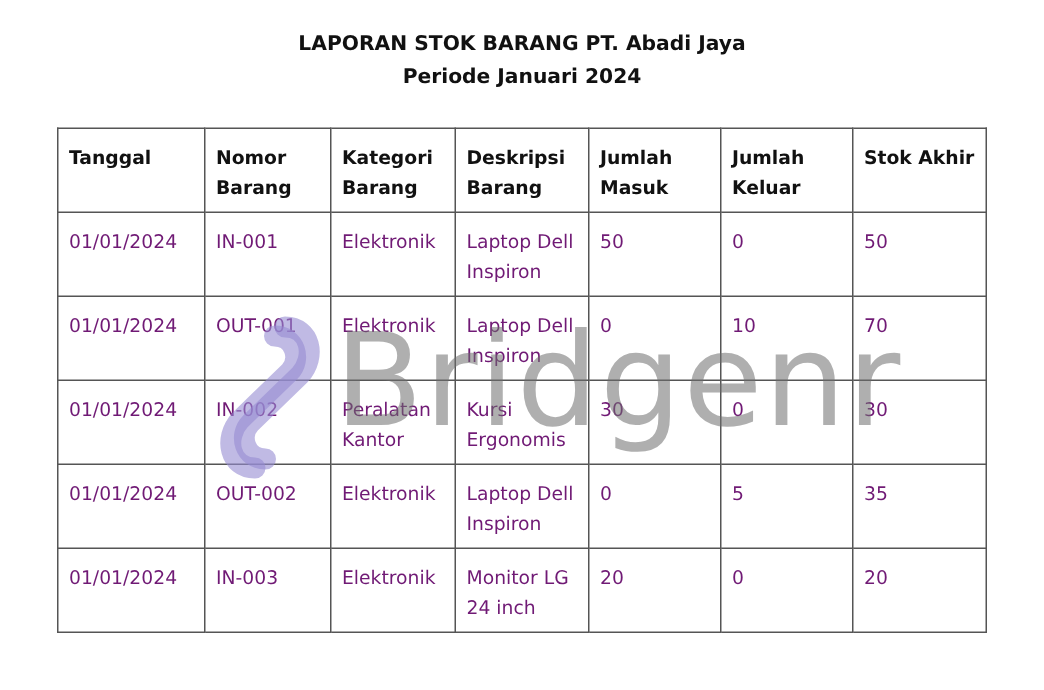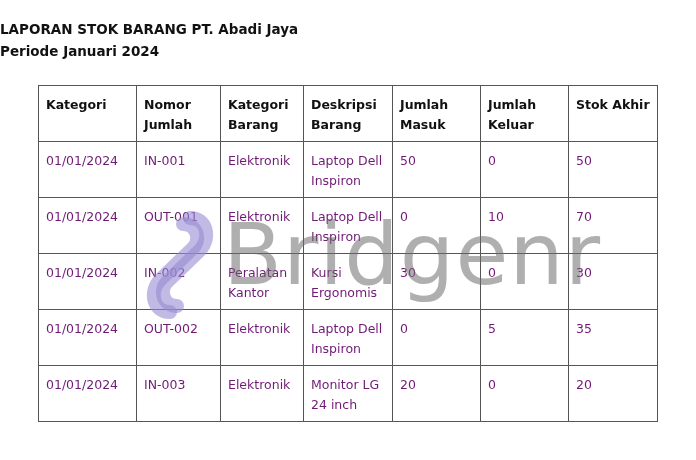--- a/index.html
+++ b/index.html
@@ -1,18 +1,18 @@
 <!DOCTYPE html>
 <html><head>
 <meta charset="utf-8">
 <style>
   html, body { margin:0; padding:0; background:#ffffff; }
   body { width:696px; height:460px; position:relative; overflow:hidden;
          font-family:"DejaVu Sans", sans-serif; color:#222; }
-  .title { position:absolute; left:0; width:696px; 
+  .title { position:absolute; left:0; width:696px; text-align:center;
            font-weight:bold; font-size:13.5px; color:#111; }
   .t1 { top:21px; }
   .t2 { top:43px; }
   table { position:absolute; left:38px; top:85px; border-collapse:collapse; table-layout:fixed; }
   td, th { border:1px solid #555; vertical-align:top; text-align:left;
            padding:9px 7px 0 7px; font-size:12.5px; line-height:20px; }
   th { font-weight:bold; color:#111; height:46px; }
   td { height:46px; color:#701a75; font-weight:normal; }
   .watermark { position:absolute; left:145px; top:210px; width:440px; height:110px; pointer-events:none; }
   .wm-text { position:absolute; left:78px; top:-6px; font-size:86px; font-weight:normal;
@@ -29,22 +29,22 @@
     <col style="width:98px">
       <col style="width:84px">
       <col style="width:83px">
       <col style="width:89px">
     <col style="width:88px">
       <col style="width:88px">
       <col style="width:89px">
   </colgroup>
   <thead>
     <tr>
-      <th>Kategori</th>
-      <th>Nomor Jumlah</th>
+      <th>Tanggal</th>
+      <th>Nomor Barang</th>
       <th>Kategori Barang</th>
       <th>Deskripsi Barang</th>
       <th>Jumlah Masuk</th>
       <th>Jumlah Keluar</th>
       <th>Stok Akhir</th>
     </tr>
   </thead>
   <tbody>
     <tr>
       <td>01/01/2024</td>

